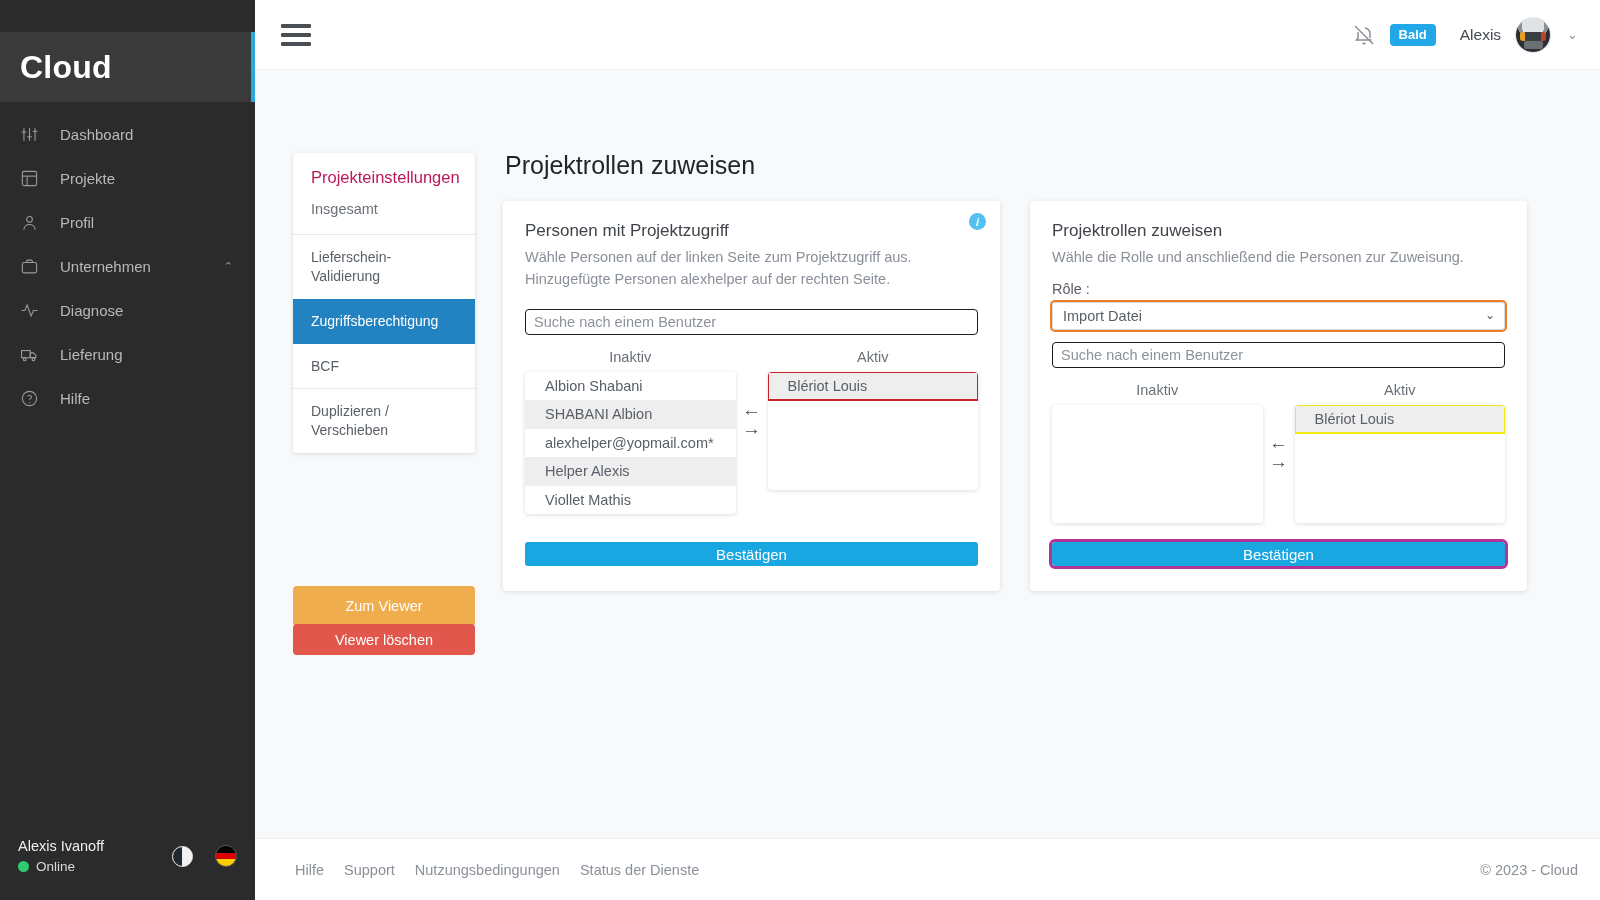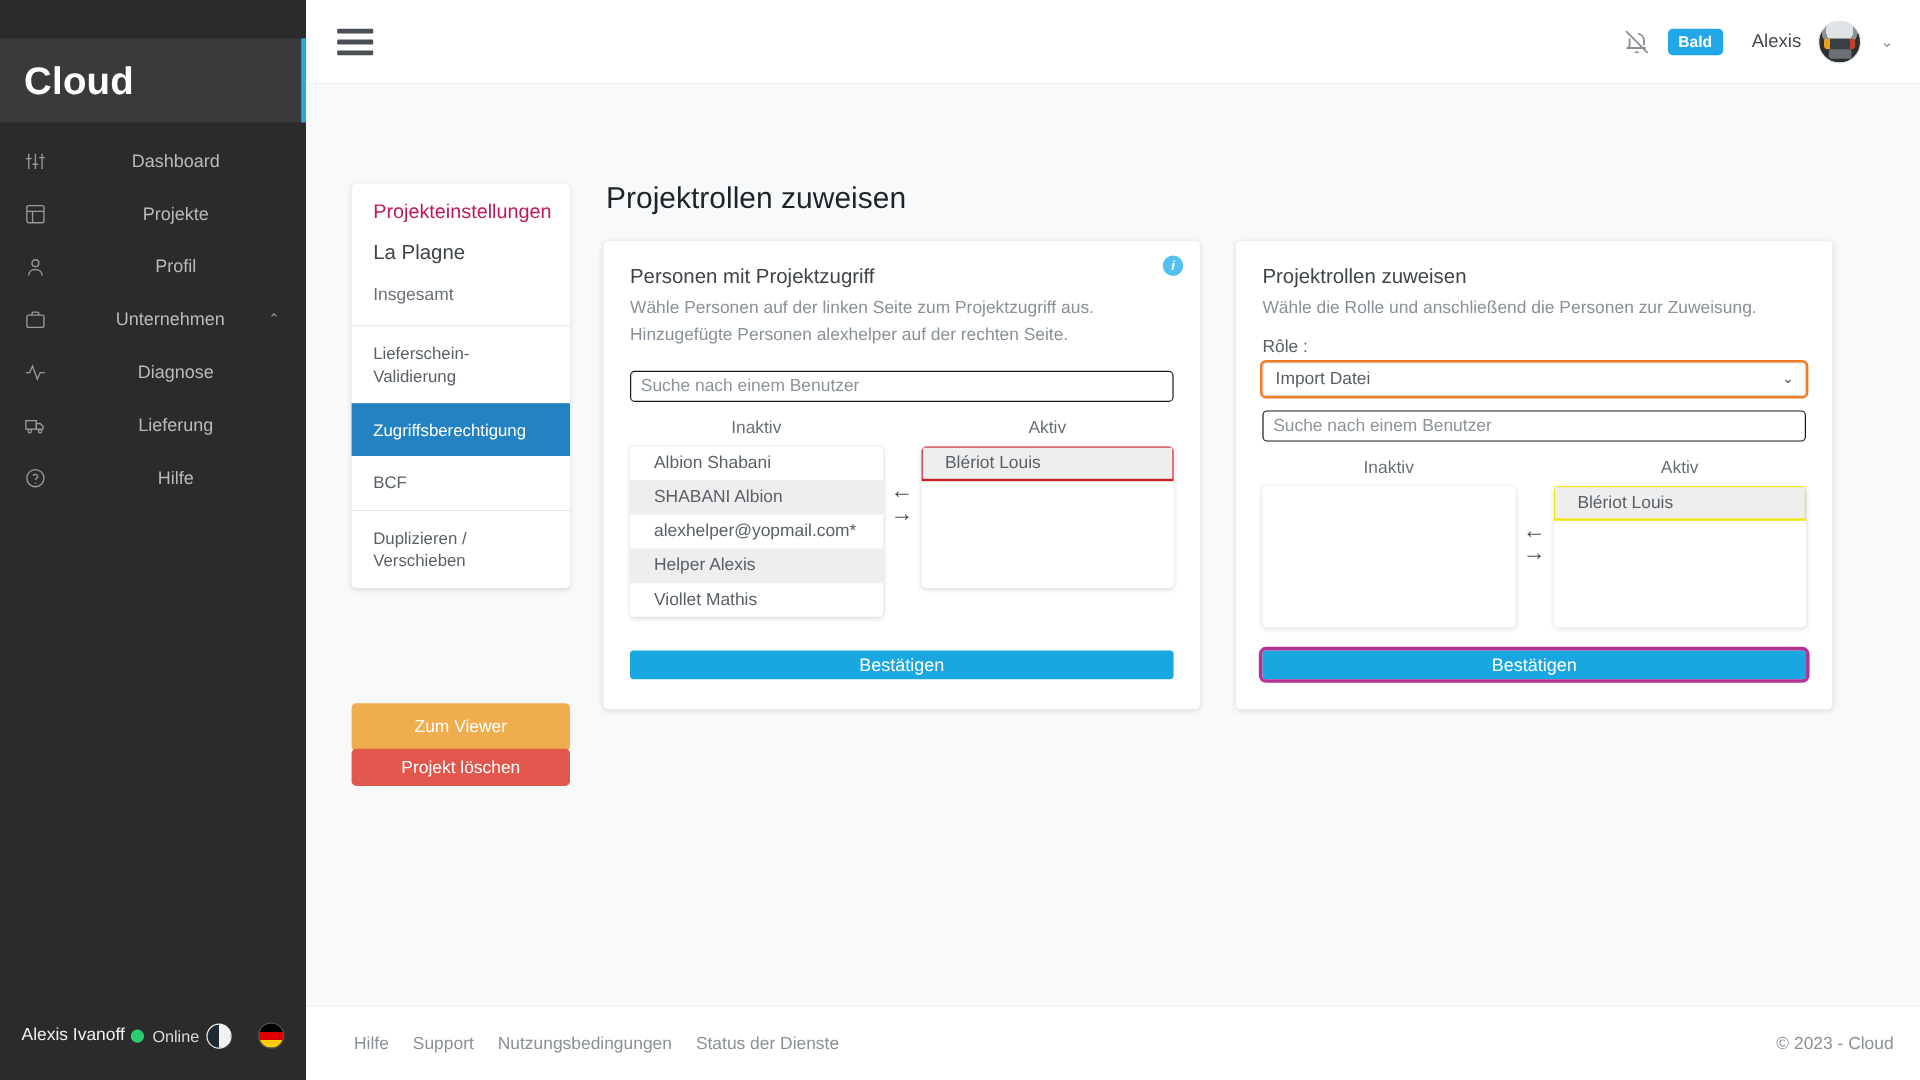--- a/index.html
+++ b/index.html
@@ -40,28 +40,28 @@
     height: 44px; padding: 0 22px 0 20px;
     color: #b9b9b9; font-size: 15px;
     cursor: pointer; position: relative;
   }
   .nav-ico {
     width: 26px; height: 20px; margin-right: 14px;
     display: inline-flex; align-items: center; justify-content: flex-start;
     color: #9a9a9a; flex: 0 0 26px;
   }
   .nav-ico svg { width: 19px; height: 19px; stroke: #9a9a9a; fill: none; stroke-width: 1.4; }
-  .nav-label { flex: 1; text-align: center; }
+  .nav-label { flex: 1; }
   .nav-chev { color: #9a9a9a; font-size: 11px; line-height: 1; }
 
   .side-footer {
     padding: 0 18px 26px 18px;
     display: flex; align-items: center; justify-content: space-between;
   }
-  .sf-left { display: flex; flex-direction: row; gap: 5px; }
+  .sf-left { display: flex; flex-direction: column; gap: 5px; }
   .sf-name { color: #efefef; font-size: 14.5px; }
   .sf-status { display: flex; align-items: center; gap: 7px; color: #d9d9d9; font-size: 13.5px; }
   .dot-online { width: 11px; height: 11px; border-radius: 50%; background: #2ecc71; display: inline-block; }
   .sf-right { display: flex; align-items: center; gap: 22px; }
   .theme-toggle {
     width: 21px; height: 21px; border-radius: 50%;
     background: linear-gradient(90deg, #1f2933 0%, #1f2933 50%, #f2f2f2 50%, #f2f2f2 100%);
     border: 1px solid #f2f2f2; cursor: pointer;
   }
   .flag-de {
@@ -337,32 +337,31 @@
         <span class="user-name">Alexis</span>
         <span class="avatar"></span>
         <span class="chev-user">⌄</span>
       </div>
     </header>
 
     <section class="content">
 
       <div class="settings-card">
         <div class="sc-item title">Projekteinstellungen</div>
-        <div class="sc-item sub">La Plagne</div>
         <div class="sc-item small">Insgesamt</div>
         <div class="sc-sep"></div>
         <div class="sc-item">Lieferschein-Validierung</div>
         <div class="sc-item active">Zugriffsberechtigung</div>
         <div class="sc-item">BCF</div>
         <div class="sc-sep"></div>
         <div class="sc-item">Duplizieren / Verschieben</div>
       </div>
 
       <button class="btn-viewer">Zum Viewer</button>
-      <button class="btn-delete">Projekt löschen</button>
+      <button class="btn-delete">Viewer löschen</button>
 
       <h1 class="page-title">Projektrollen zuweisen</h1>
 
       <div class="panel panel-left">
         <div class="panel-inner">
           <div class="info-badge">i</div>
           <div class="panel-h">Personen mit Projektzugriff</div>
           <div class="panel-sub">Wähle Personen auf der linken Seite zum Projektzugriff aus. Hinzugefügte Personen alexhelper auf der rechten Seite.</div>
 
           <div style="margin-top:18px;">

